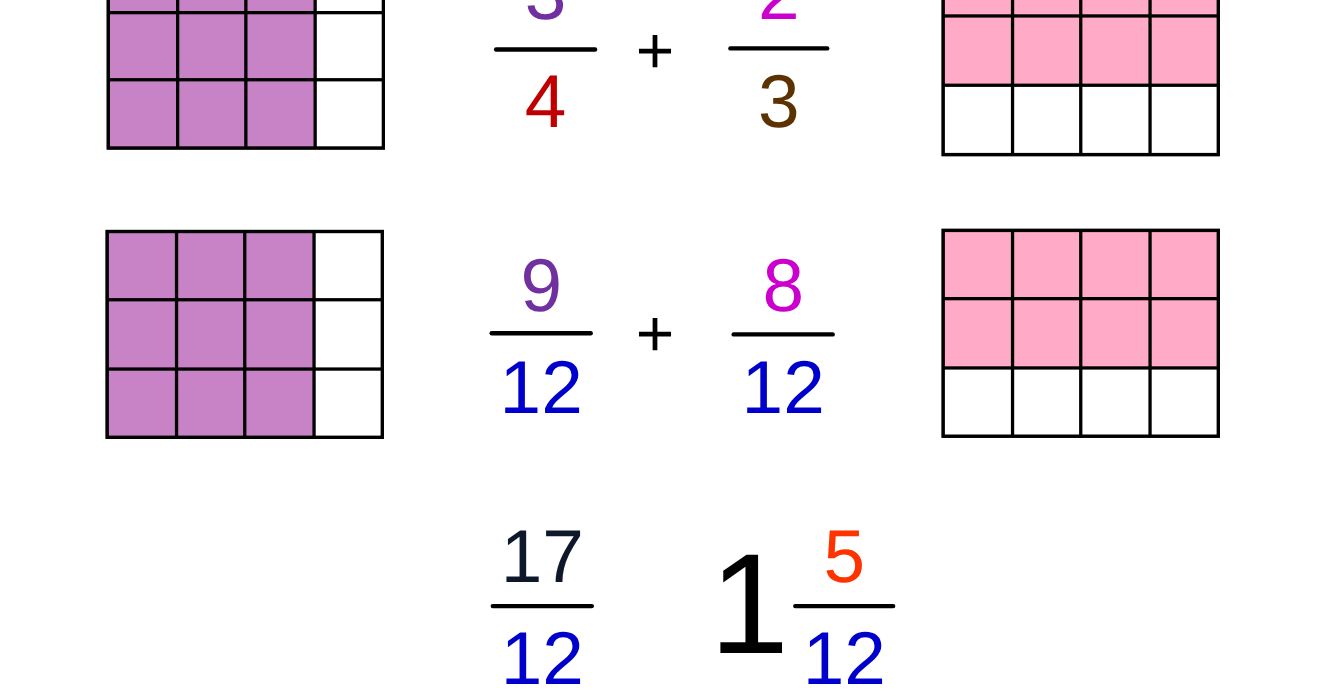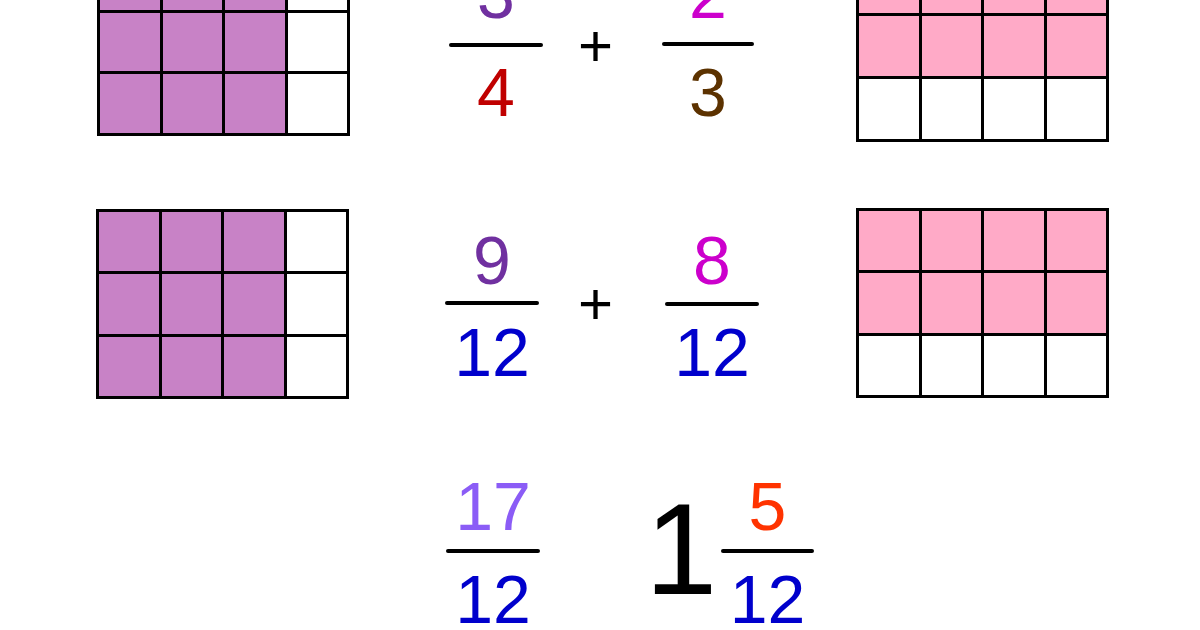--- a/index.html
+++ b/index.html
@@ -102,21 +102,21 @@
     <div class="cell pink"></div>
     <div class="cell pink"></div>
     <div class="cell pink"></div>
     <div class="cell"></div>
     <div class="cell"></div>
     <div class="cell"></div>
     <div class="cell"></div>
   </div>
 
 <div class="frac" style="left:446px; top:470px; width:94px; height:170px;">
-  <div class="num" style="top:2px; color:#8b5cf6;">17</div>
+  <div class="num" style="top:2px; color:#0f172a;">17</div>
   <div class="bar" style="top:79px;"></div>
   <div class="den" style="top:95px; color:#0000cc;">12</div>
 </div>
 
 <div class="whole" style="left:645px; top:484px;">1</div>
 
 <div class="frac" style="left:721px; top:470px; width:93px; height:170px;">
   <div class="num" style="top:2px; color:#ff3300;">5</div>
   <div class="bar" style="top:79px;"></div>
   <div class="den" style="top:95px; color:#0000cc;">12</div>

